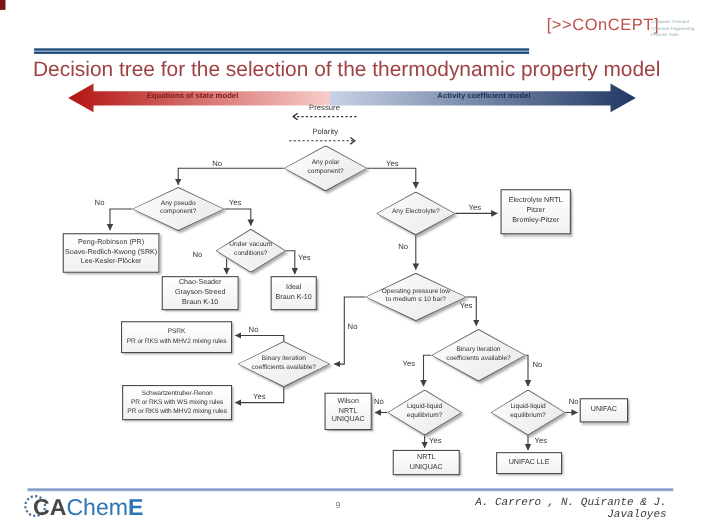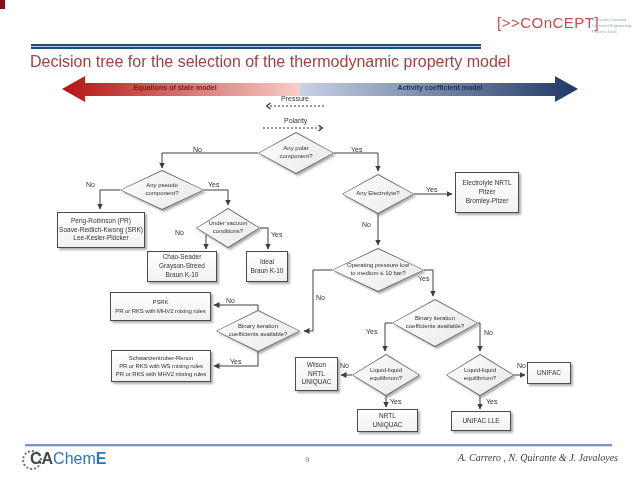--- a/index.html
+++ b/index.html
@@ -4,46 +4,46 @@
 <style>
   html,body{margin:0;padding:0;background:#fff;}
   .slide{position:relative;width:638px;height:479px;background:#fff;overflow:hidden;
          font-family:"Liberation Sans",sans-serif;}
   .corner-mark{position:absolute;left:0;top:0;width:5px;height:9px;background:#7e1416;}
   .hdr-title{position:absolute;left:33px;top:12px;font-size:14px;color:#161616;}
   .hdr-rule{position:absolute;left:31px;top:44px;width:450px;height:5px;
             border-top:2px solid #1f4e79;border-bottom:2px solid #1f4e79;background:#b4c7e7;box-sizing:border-box;}
   .logo{position:absolute;left:497px;top:14px;font-size:15px;color:#c0504d;letter-spacing:0.5px;}
   .logo-tag{position:absolute;left:592px;top:17px;width:44px;font-size:4px;line-height:1.5;color:#8fa8a8;}
-  .slide-title{position:absolute;left:30px;top:53px;width:580px;font-size:16px;color:#9e4242;}
+  .slide-title{position:absolute;left:30px;top:53px;width:580px;font-size:19px;color:#9e4242;}
   .spec-label{position:absolute;top:84px;width:160px;text-align:center;font-size:7px;font-weight:bold;}
   .spec-left{left:95px;color:#7f1d18;}
   .spec-right{left:360px;color:#1b3156;}
   .axis-label{position:absolute;font-size:7px;color:#333;}
   .yn{position:absolute;font-size:7px;color:#333;}
   .box{position:absolute;background:linear-gradient(180deg,#ffffff,#f1f1f1);border:1px solid #4a4a4a;
        box-shadow:2px 2px 2px rgba(110,110,110,.55);display:flex;flex-direction:column;justify-content:center;
        text-align:center;font-size:6.5px;line-height:1.35;color:#333;box-sizing:border-box;padding:1px;}
   .box.small{font-size:6px;letter-spacing:-0.1px;}
   .diamond{position:absolute;filter:drop-shadow(2px 2px 1px rgba(90,90,90,.5));}
   .d-outer{position:absolute;left:0;top:0;width:100%;height:100%;background:#5a5a5a;
            clip-path:polygon(50% 0,100% 50%,50% 100%,0 50%);}
   .d-inner{position:absolute;left:1px;top:1px;right:1px;bottom:1px;background:linear-gradient(135deg,#fdfdfd,#e9e9e9);
            clip-path:polygon(50% 0,100% 50%,50% 100%,0 50%);}
   .d-label{position:absolute;left:0;top:0;width:100%;height:100%;display:flex;flex-direction:column;
            justify-content:center;text-align:center;font-size:6px;line-height:1.3;color:#333;}
   svg.layer{position:absolute;left:0;top:0;}
   .ftr-rule{position:absolute;left:25px;top:444px;width:587px;height:2px;background:#7c97c5;box-shadow:0 1px 1px #cdd7ea;}
-  .cacheme{position:absolute;left:30px;top:450px;font-size:16px;font-weight:bold;color:#474747;}
+  .cacheme{position:absolute;left:30px;top:450px;font-size:21px;font-weight:bold;color:#474747;}
   .cacheme .blue{color:#2e75b6;font-weight:normal;}
   .cacheme .blue-b{color:#2e75b6;font-weight:bold;}
   .gear{position:absolute;left:22px;top:450px;width:16px;height:16px;border:2px dotted #1f4e79;border-radius:50%;opacity:.8;}
   .page-num{position:absolute;left:305px;top:455px;font-size:8px;color:#808080;}
-  .credits{position:absolute;left:386px;top:452px;width:232px;text-align:right;font-size:10px;font-style:italic;
-           color:#3a3a3a;font-family:Liberation Serif, serif;}
+  .credits{position:absolute;left:374px;top:452px;width:232px;text-align:right;font-size:10px;font-style:italic;
+           color:#3a3a3a;font-family:Liberation Mono, monospace;}
 </style>
 </head>
 <body>
 
 <div class="slide">
 
   <div class="corner-mark"></div>
 
   <div class="logo">[&gt;&gt;COnCEPT]</div>
   <div class="logo-tag">

